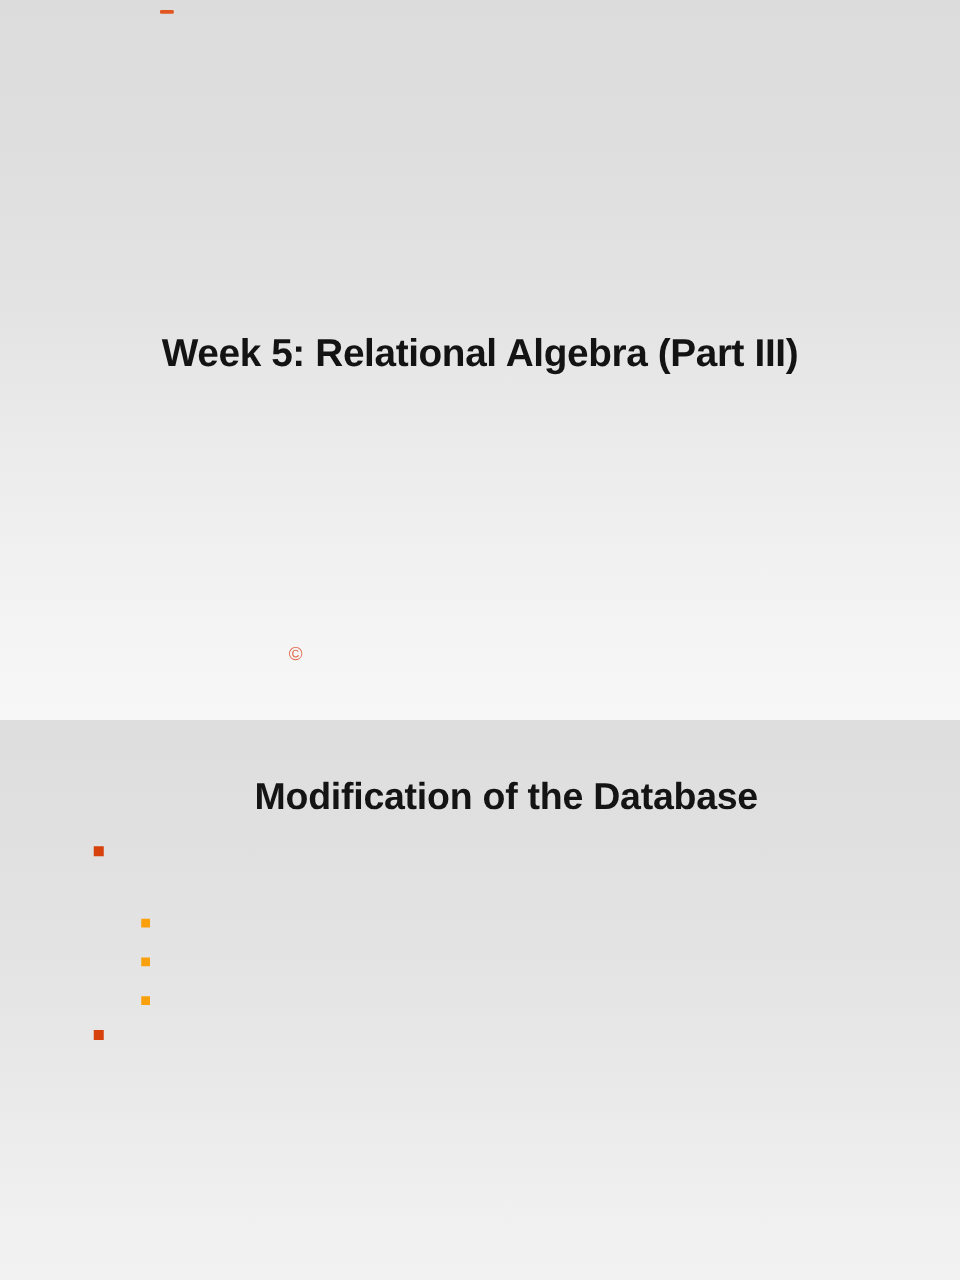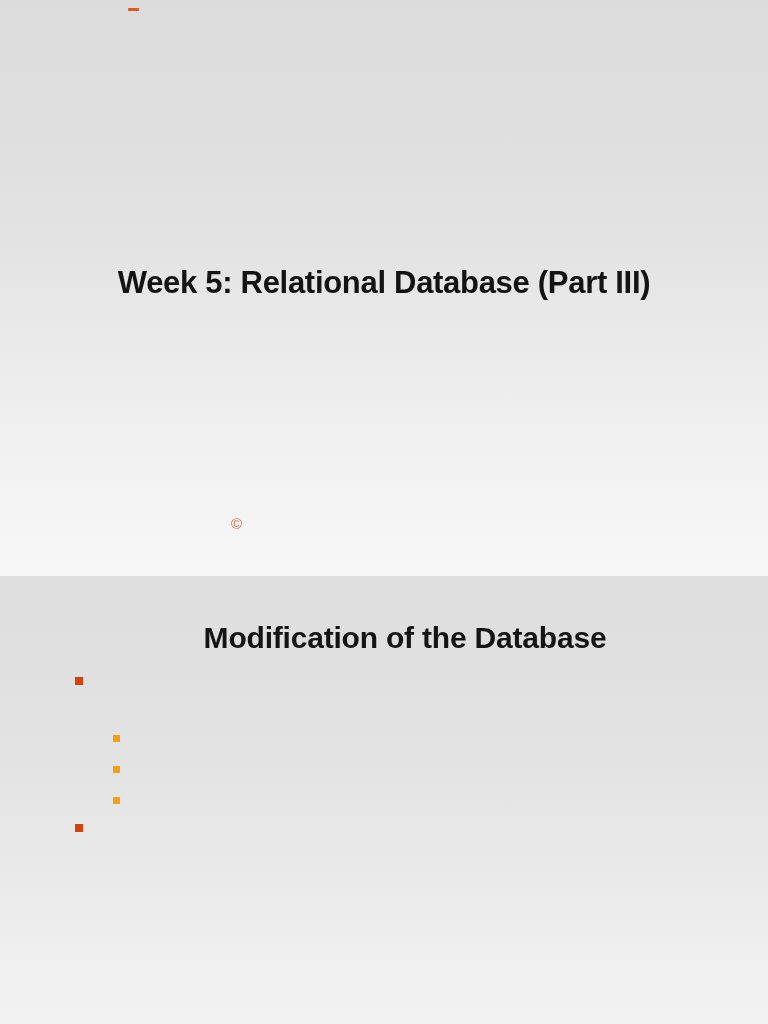--- a/index.html
+++ b/index.html
@@ -128,21 +128,21 @@
 </style>
 </head>
 <body>
 
 <div id="page">
 
   <section class="slide" id="slide-1">
 
     <span class="stray-mark"></span>
 
-    <h1 class="deck-title">Week 5: Relational Database (Part III)</h1>
+    <h1 class="deck-title">Week 5: Relational Algebra (Part III)</h1>
 
     <span class="copyright-mark">©</span>
 
   </section>
 
   <section class="slide" id="slide-2"></section>
 
   <h2 class="slide-title">Modification of the Database</h2>
 
   <div class="bullet-row" id="bullet-l1-a">

